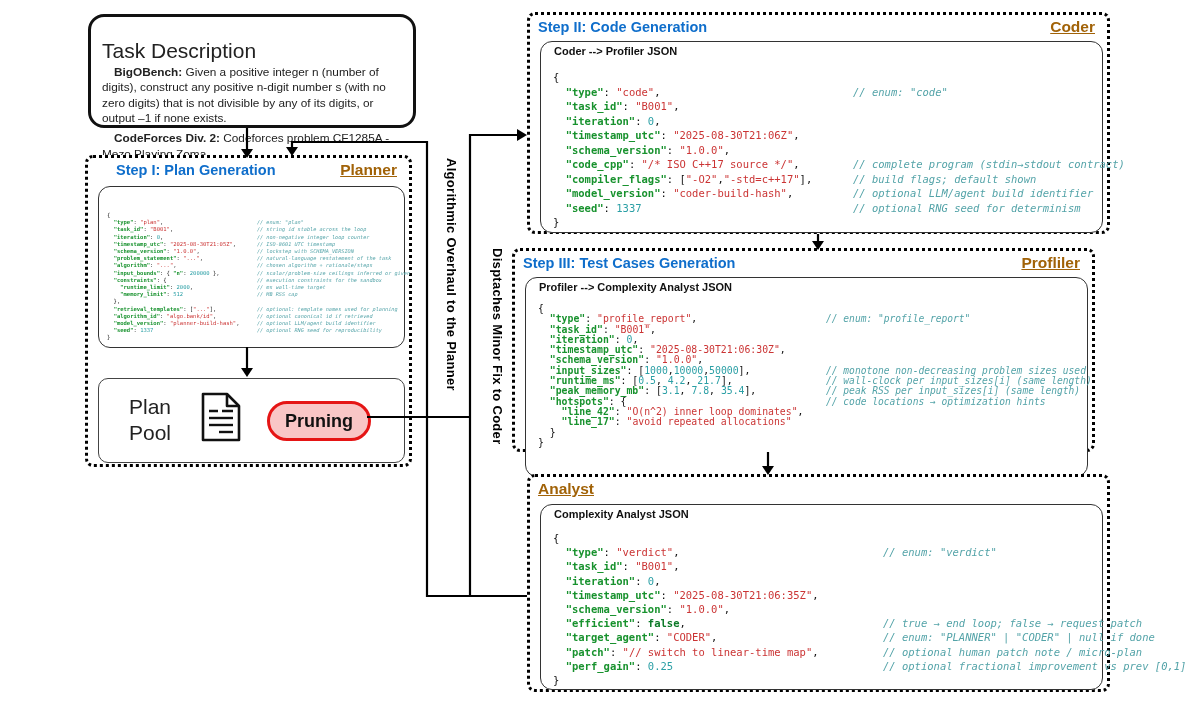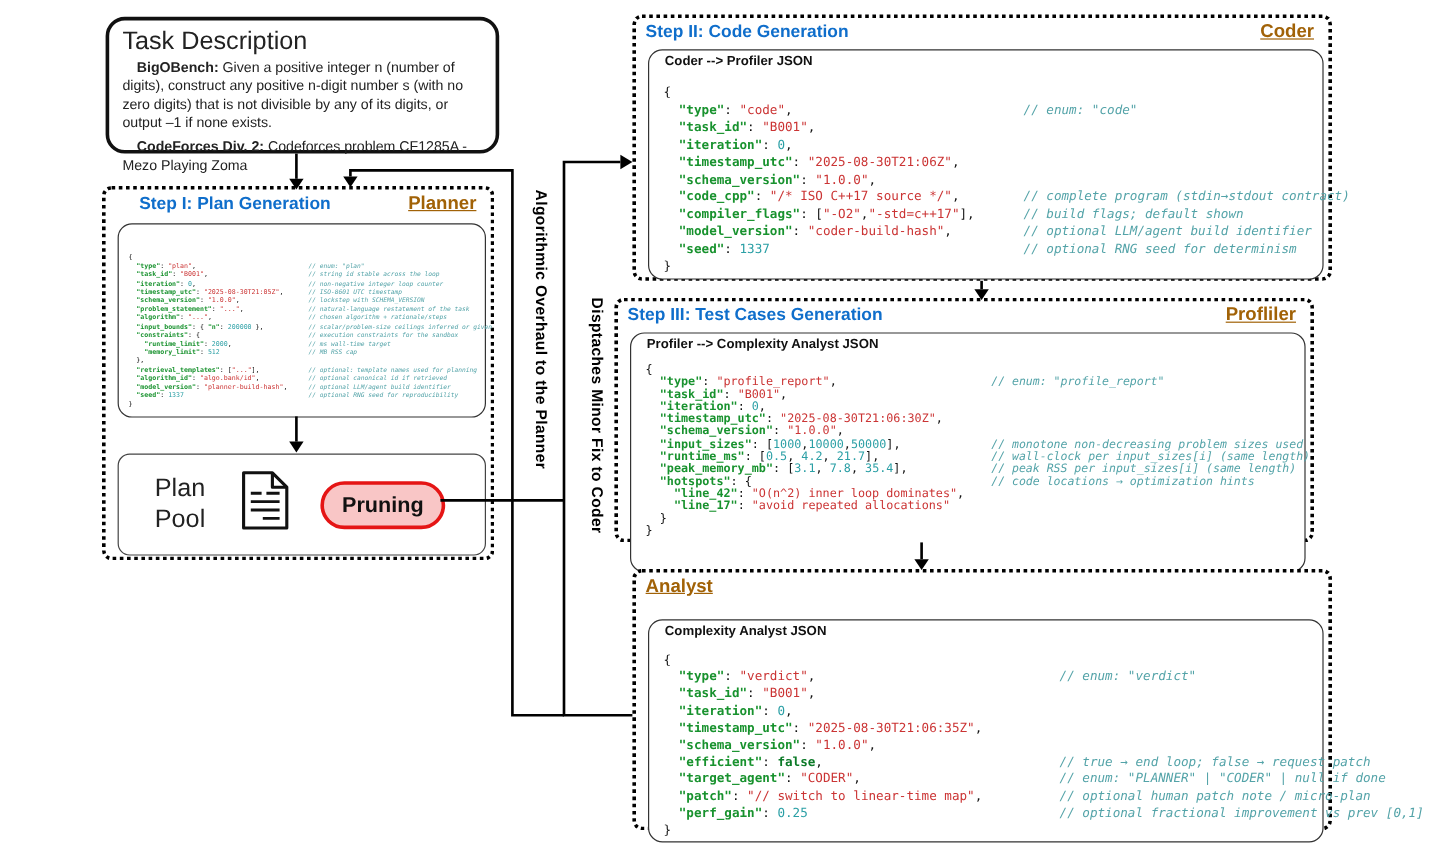--- a/index.html
+++ b/index.html
@@ -2,21 +2,21 @@
 <html><head>
 <meta charset="utf-8">
 <style>
   html,body{margin:0;padding:0;background:#fff;}
   .canvas{position:relative;width:1199px;height:710px;background:#fff;overflow:hidden;
           font-family:"Liberation Sans",sans-serif;color:#111;}
   svg.connectors{position:absolute;left:0;top:0;z-index:10;pointer-events:none;}
 
   
   .task-box{position:absolute;left:88px;top:14px;width:328px;height:114px;border:3.5px solid #111;
-            border-radius:16px;background:#fff;padding:6px 11px;box-sizing:border-box;z-index:2;}
+            border-radius:16px;background:#fff;padding:22px 11px;box-sizing:border-box;z-index:2;}
   .task-title{font-size:21px;color:#222;margin:0 0 2px 0;}
   .tp{margin:0 0 5px 0;font-size:11.8px;line-height:1.3;color:#222;}
   .tp b{font-weight:bold;margin-left:12px;}
 
   
   .dotted{position:absolute;border:3px dotted #000;border-radius:8px;background:#fff;box-sizing:border-box;z-index:2;}
   .step1{left:85px;top:155px;width:327px;height:312px;}
   .step2{left:527px;top:12px;width:583px;height:222px;}
   .step3{left:512px;top:248px;width:583px;height:204px;}
   .step4{left:527px;top:474px;width:583px;height:218px;}
@@ -45,21 +45,21 @@
 
   .p2{left:10px;top:26px;width:563px;height:192px;}
   .p2 .jcode{left:12px;top:28px;font-size:10.5px;line-height:14.5px;}
   .p2 .code{width:300px;}
 
   .p3{left:10px;top:26px;width:563px;height:200px;}
   .p3 .jcode{left:12px;top:26px;font-size:9.8px;line-height:10.3px;}
   .p3 .code{width:288px;}
   .p3 .cmt{font-size:9.6px;}
 
-  .p4{left:10px;top:27px;width:563px;height:186px;margin-top:12px;}
+  .p4{left:10px;top:27px;width:563px;height:186px;}
   .p4 .jcode{left:12px;top:26px;font-size:10.5px;line-height:14.2px;}
   .p4 .code{width:330px;}
 
   
   .pool{position:absolute;left:10px;top:220px;width:307px;height:85px;border:1.8px solid #444;
         border-radius:10px;background:#fff;box-sizing:border-box;padding-left:34px;}
   .pool-label{position:absolute;left:30px;top:15px;width:64px;font-size:21px;line-height:1.22;color:#222;}
   .doc-icon{position:absolute;left:100px;top:12px;}
   .pruning{position:absolute;left:168px;top:22px;width:104px;height:40px;border:3.5px solid #e51515;
            border-radius:22px;background:#f9c6c6;display:flex;align-items:center;justify-content:center;

